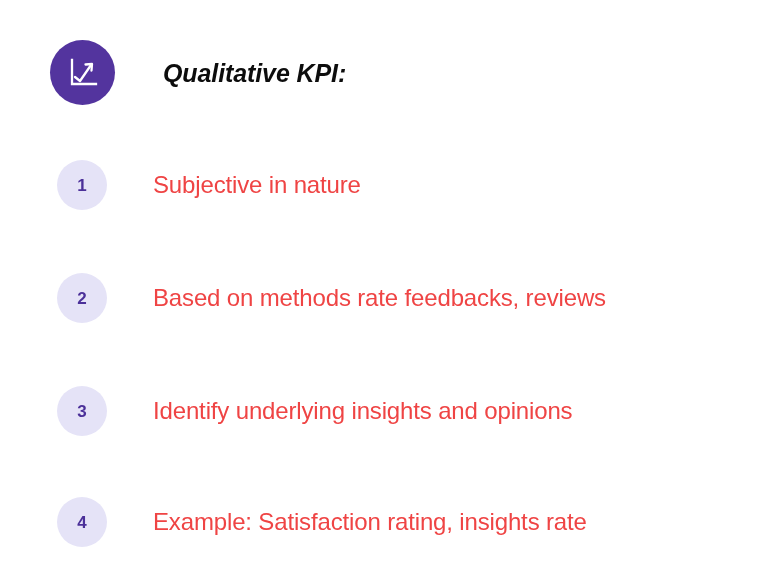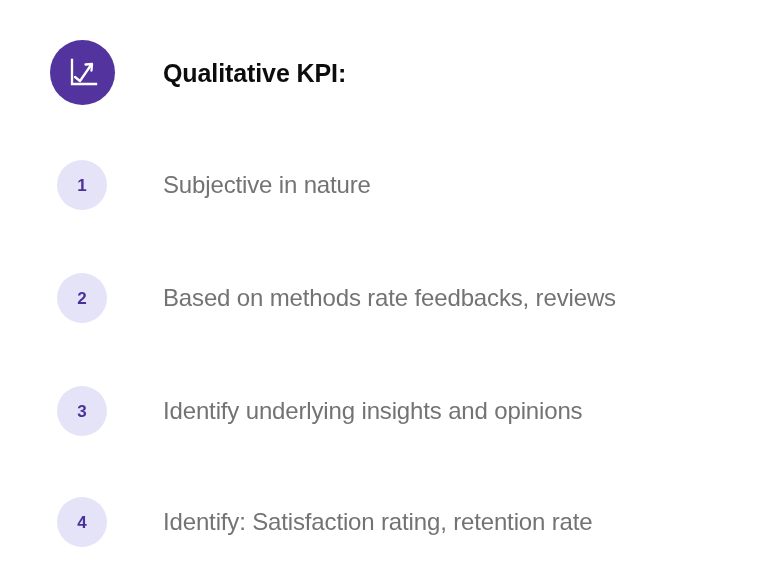--- a/index.html
+++ b/index.html
@@ -23,20 +23,21 @@
 
   
   .header-row {
     position: absolute;
     left: 0;
     top: 40px;
     width: 724px;
     height: 66px;
     display: flex;
     align-items: center;
+    font-style: italic;
   }
 
   .icon-circle {
     position: absolute;
     left: 50px;
     top: 0;
     width: 65px;
     height: 65px;
     border-radius: 50%;
     background: #53349E;
@@ -87,26 +88,26 @@
     align-items: center;
     justify-content: center;
     font-size: 17px;
     font-weight: bold;
     color: #4B3099;
     line-height: 1;
   }
 
   .row-text {
     position: absolute;
-    left: 163px;
+    left: 153px;
     top: 50%;
     transform: translateY(-50%);
     font-size: 24px;
     font-weight: normal;
-    color: #737373;
+    color: #ef4444;
     letter-spacing: -0.15px;
     white-space: nowrap;
   }
 </style>
 </head>
 <body>
 
 <div class="slide">
 
   <div class="header-row">
@@ -133,16 +134,16 @@
     <div class="row-text">Based on methods rate feedbacks, reviews</div>
   </div>
 
   <div class="list-row row-3">
     <div class="badge">3</div>
     <div class="row-text">Identify underlying insights and opinions</div>
   </div>
 
   <div class="list-row row-4">
     <div class="badge">4</div>
-    <div class="row-text">Identify: Satisfaction rating, retention rate</div>
+    <div class="row-text">Example: Satisfaction rating, insights rate</div>
   </div>
 
 </div>
 
 </body></html>

